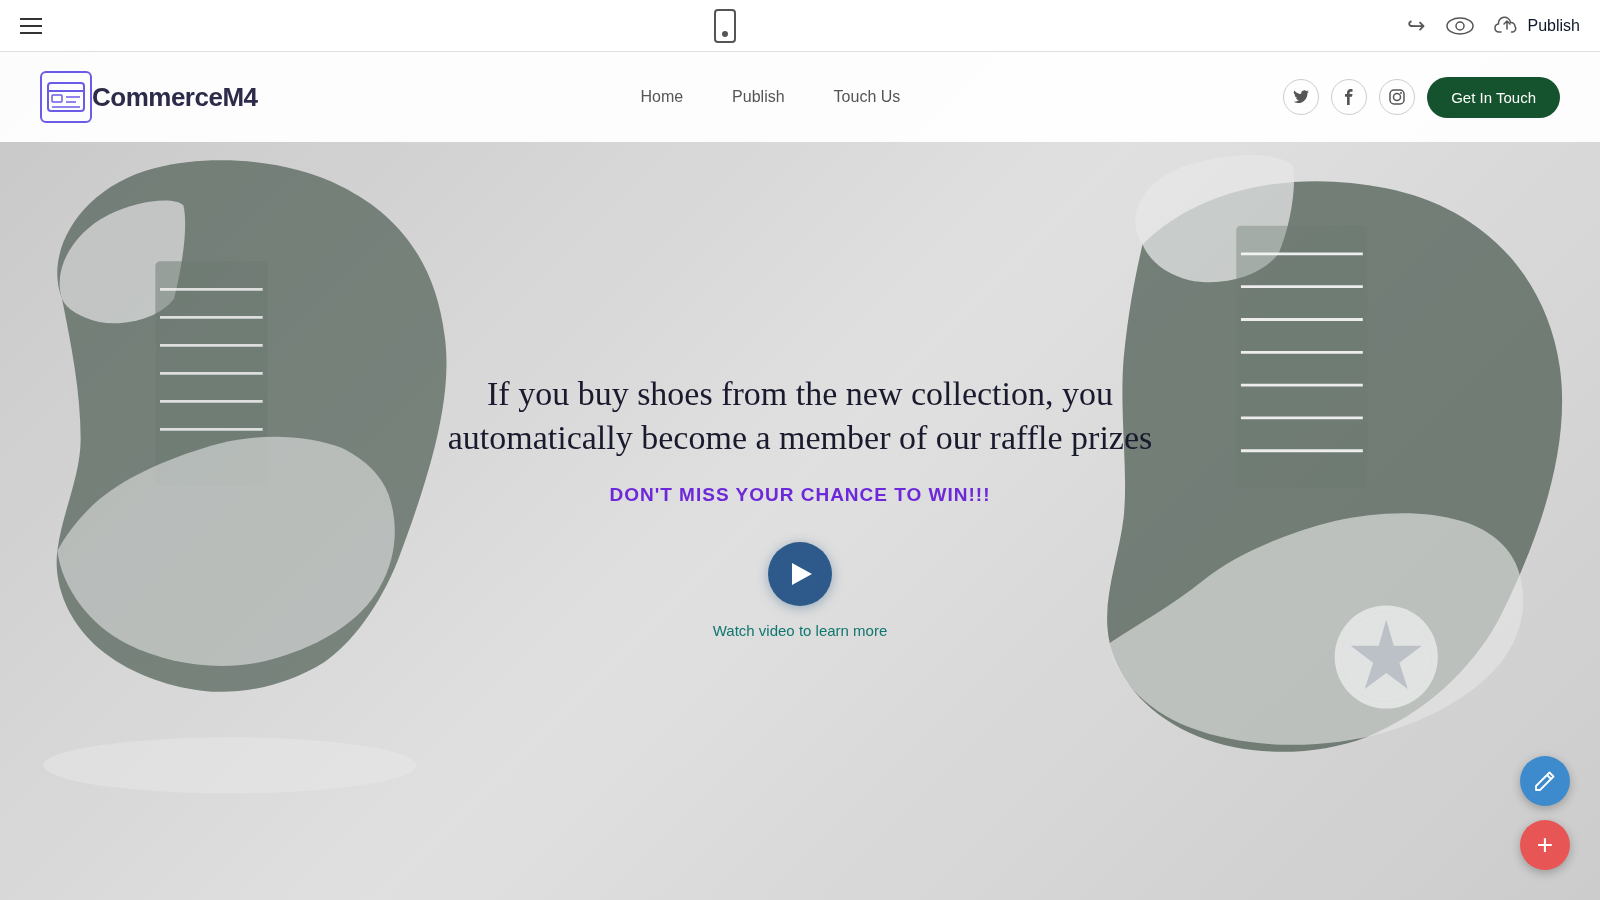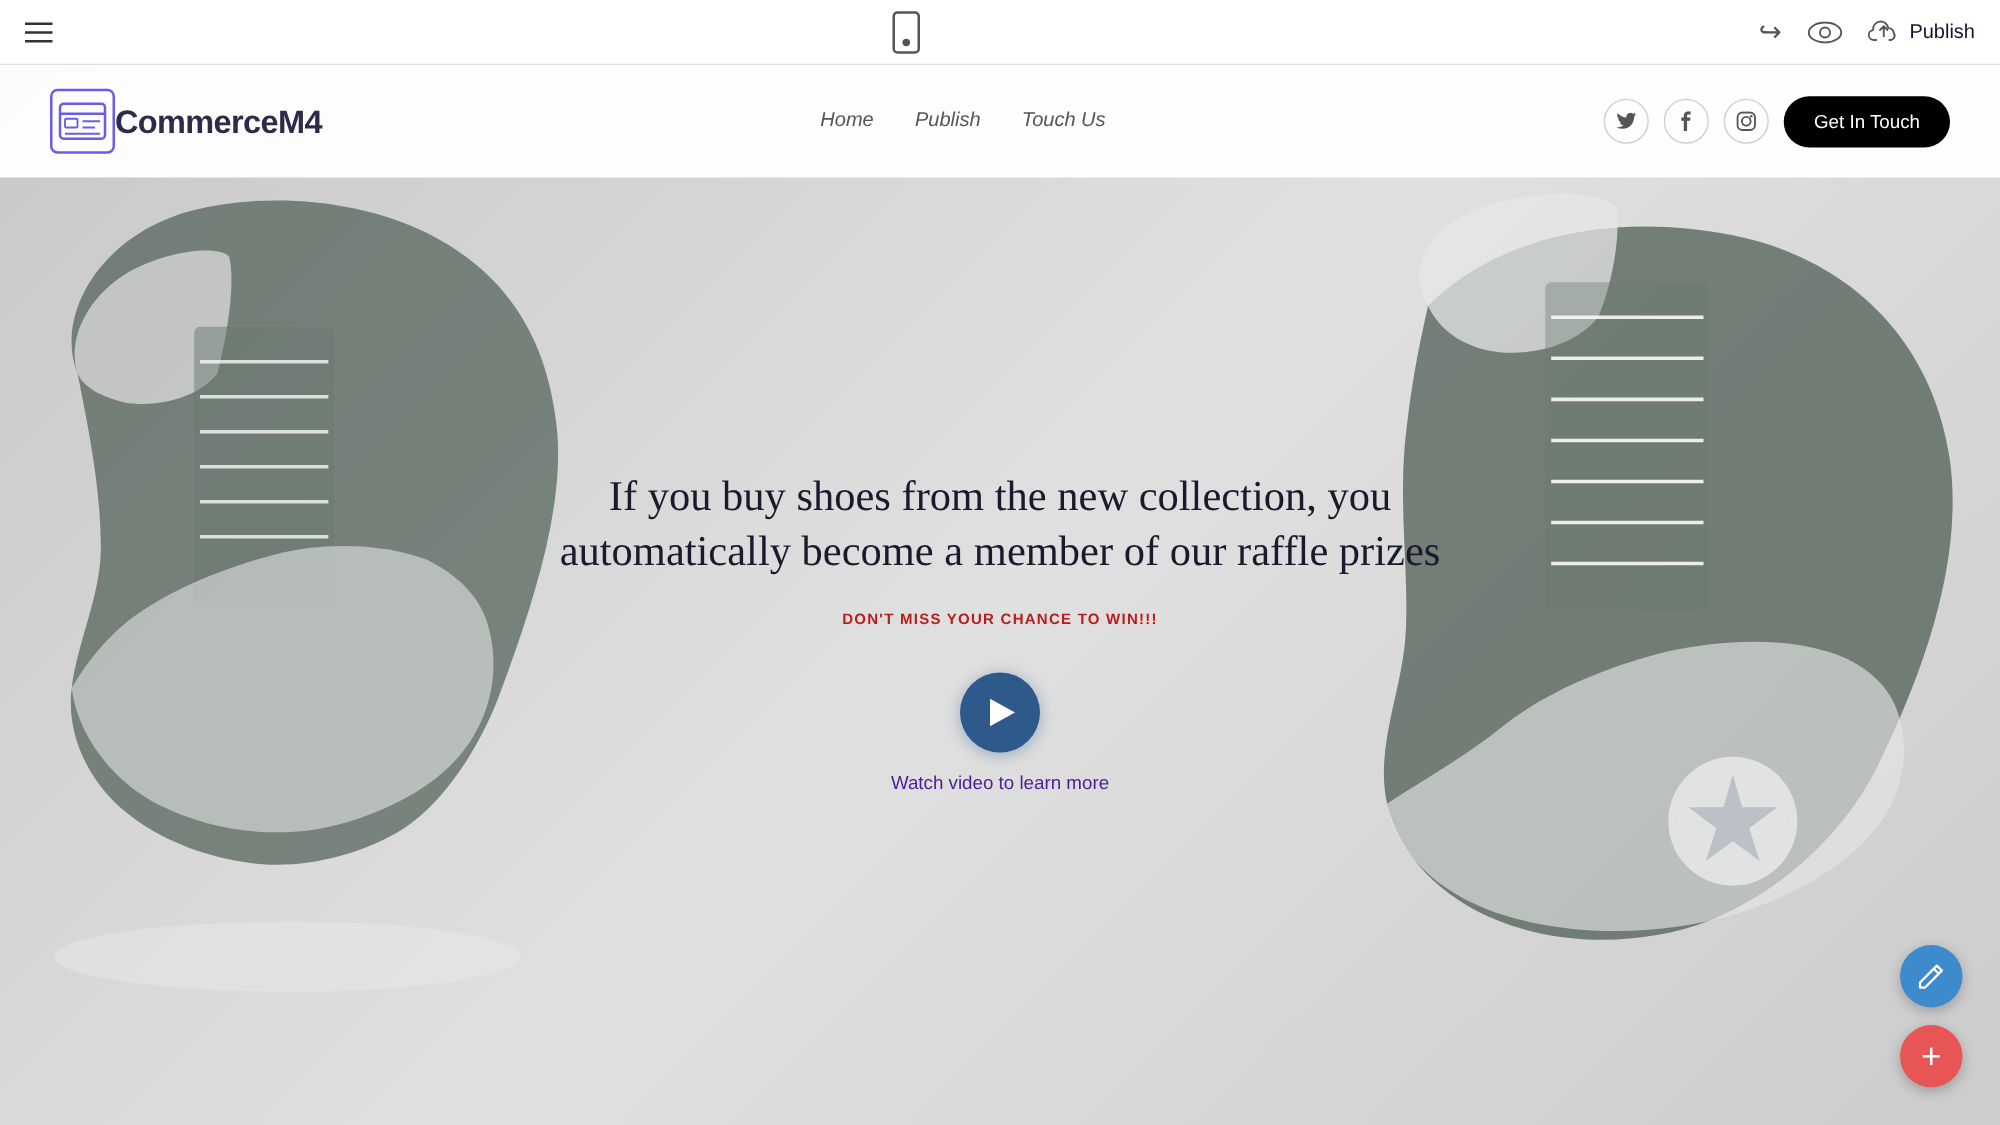--- a/index.html
+++ b/index.html
@@ -161,22 +161,21 @@
     .brand-name {
       font-size: 26px;
       font-weight: 600;
       color: #2c2c4a;
       letter-spacing: -0.5px;
     }
 
     .nav-links {
       display: flex;
       align-items: flex-start;
-      gap: 33px;
-      font-style: italic;
+      gap: 49px;
     }
 
     .nav-link {
       font-size: 16px;
       color: #555;
       text-decoration: none;
       cursor: pointer;
     }
 
     .nav-right {
@@ -192,21 +191,21 @@
       border: 1.5px solid #ccc;
       display: flex;
       align-items: center;
       justify-content: center;
       cursor: pointer;
       font-size: 14px;
       color: #555;
     }
 
     .get-in-touch-btn {
-      background: #000000;
+      background: #14532d;
       color: #fff;
       border: none;
       border-radius: 25px;
       padding: 12px 24px;
       font-size: 15px;
       font-weight: 500;
       cursor: pointer;
       white-space: nowrap;
       text-align: right;
     }
@@ -266,23 +265,23 @@
     .hero-title {
       font-size: 34px;
       font-weight: 400;
       color: #1a1a2e;
       line-height: 1.3;
       margin-bottom: 24px;
       font-family: Georgia, serif;
     }
 
     .hero-subtitle {
-      font-size: 12px;
+      font-size: 19px;
       font-weight: 700;
-      color: #b91c1c;
+      color: #6d28d9;
       letter-spacing: 1px;
       margin-bottom: 36px;
       text-transform: uppercase;
     }
 
     .play-button {
       width: 64px;
       height: 64px;
       border-radius: 50%;
       background: #2d5a8a;
@@ -299,21 +298,21 @@
       width: 0;
       height: 0;
       border-style: solid;
       border-width: 11px 0 11px 20px;
       border-color: transparent transparent transparent #fff;
       margin-left: 4px;
     }
 
     .watch-video-link {
       font-size: 15px;
-      color: #4c1d95;
+      color: #0f766e;
       cursor: pointer;
       text-decoration: none;
     }
 
     
     .fab-container {
       position: fixed;
       bottom: 30px;
       right: 30px;
       display: flex;

